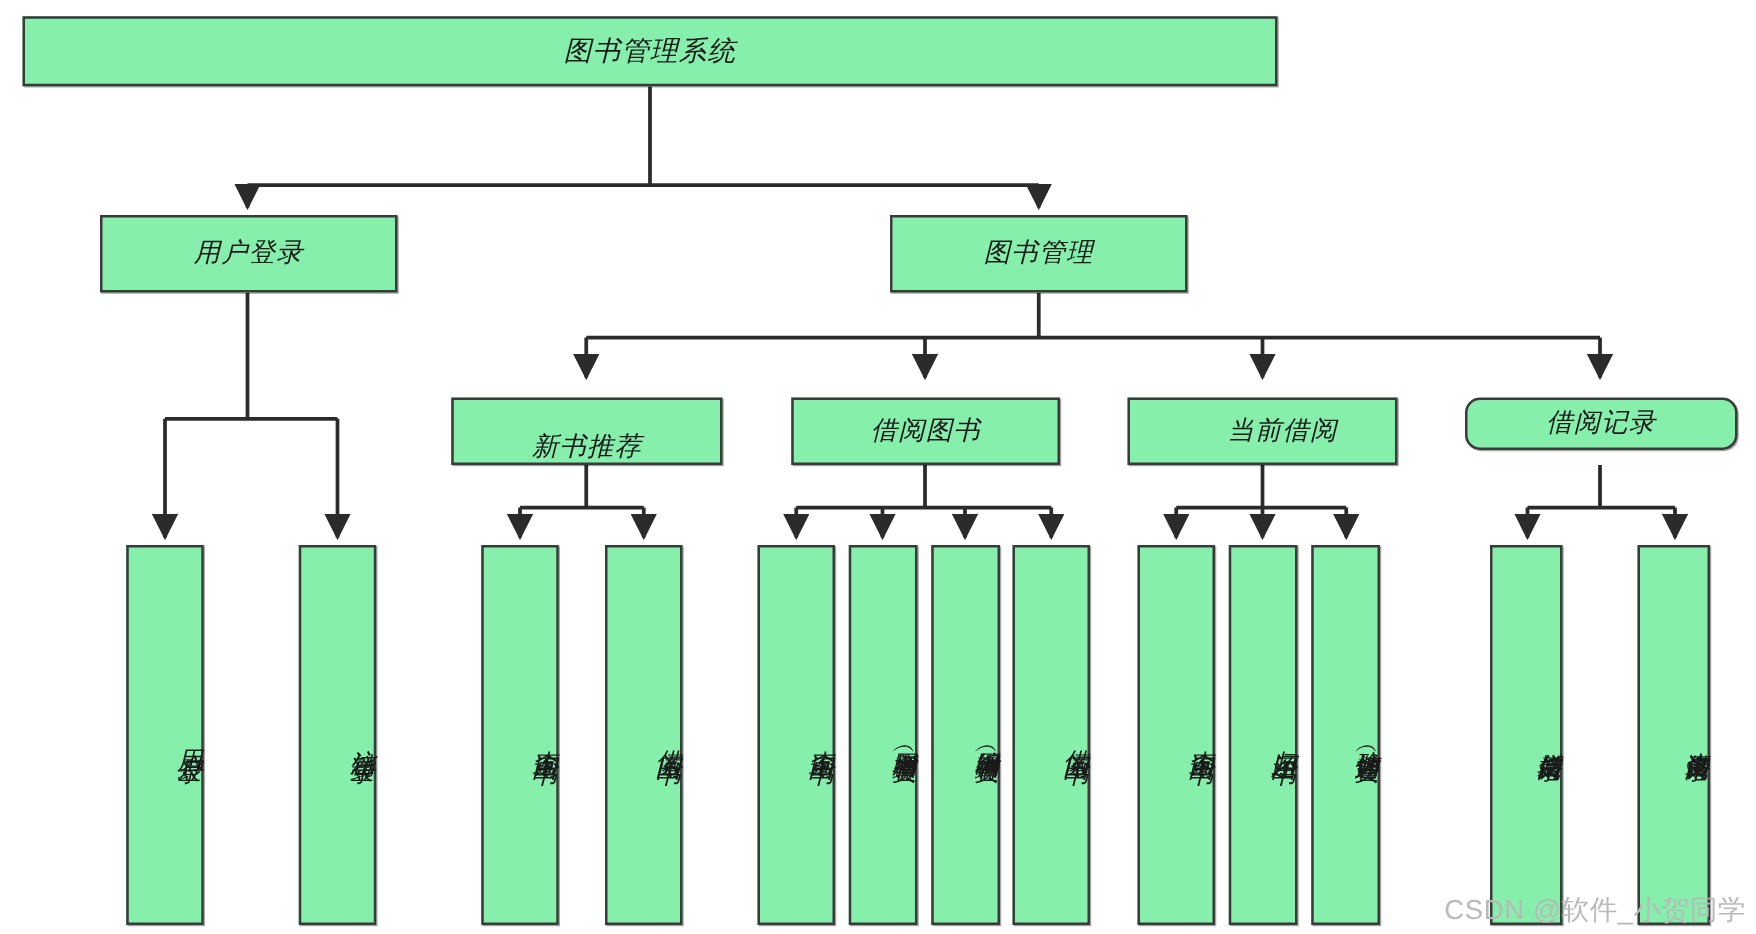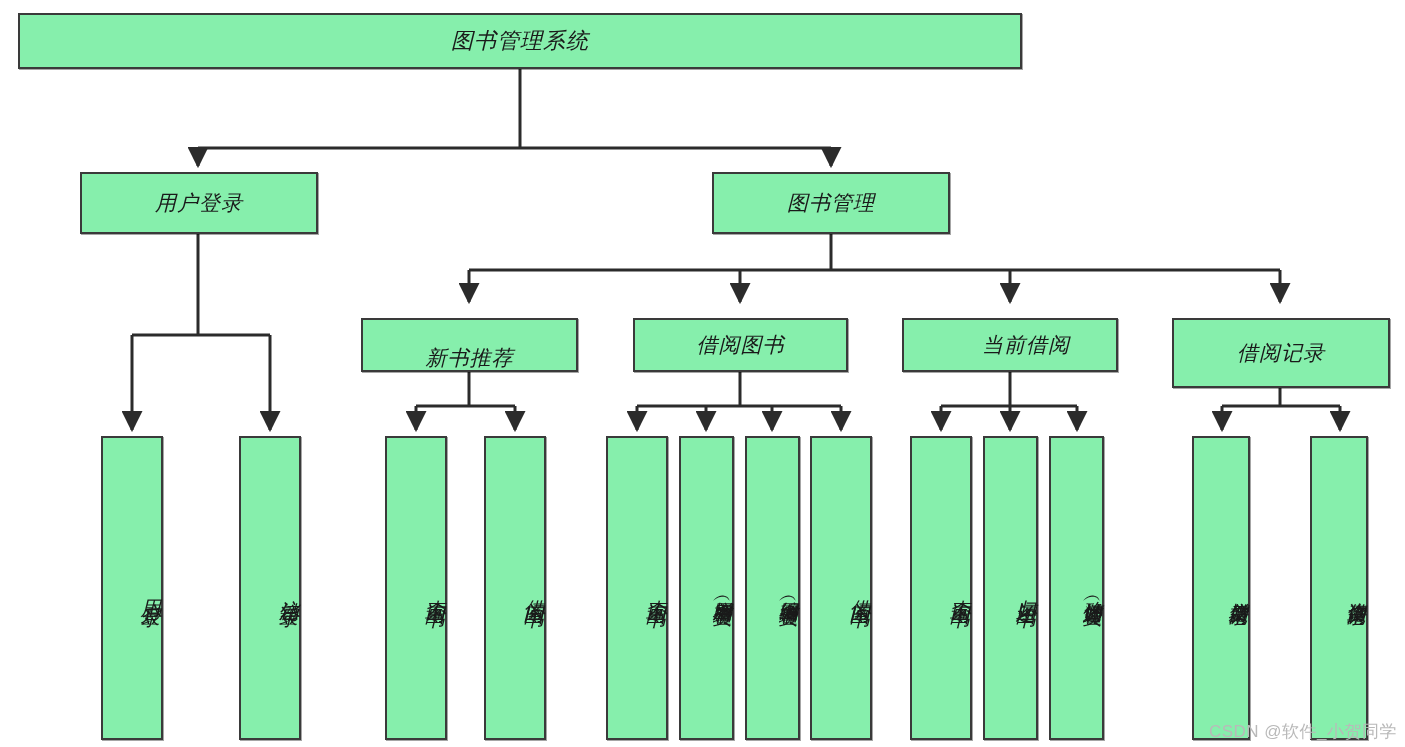--- a/index.html
+++ b/index.html
@@ -60,21 +60,21 @@
     letter-spacing: 1px;
   }
   .label {
     display: block;
     white-space: nowrap;
   }
   #watermark {
     position: absolute;
     right: 8px;
     bottom: 4px;
-    font-size: 17px;
+    font-size: 22px;
     color: #b9b9b9;
     letter-spacing: 0.5px;
     white-space: nowrap;
     font-family: "Liberation Sans", "DejaVu Sans", sans-serif;
   }
 </style>
 </head>
 <body>
 
 <div id="canvas">
@@ -142,21 +142,21 @@
 
   <div class="node h" style="left:361px; top:318px; width:217px; height:54px;align-items:flex-end;">
     <span class="label">新书推荐</span>
   </div>
   <div class="node h" style="left:633px; top:318px; width:215px; height:54px;">
     <span class="label">借阅图书</span>
   </div>
   <div class="node h" style="left:902px; top:318px; width:216px; height:54px;padding-left:32px;">
     <span class="label">当前借阅</span>
   </div>
-  <div class="node h" style="left:1172px; top:318px; width:218px; height:70px;">
+  <div class="node h" style="left:1172px; top:318px; width:218px; height:42px;border-radius:12px;">
     <span class="label">借阅记录</span>
   </div>
 
   <div class="node v" style="left:101px; top:436px; width:62px; height:304px;">
     <span class="label">用户登录</span>
   </div>
   <div class="node v" style="left:239px; top:436px; width:62px; height:304px;">
     <span class="label">注销登录</span>
   </div>
 

